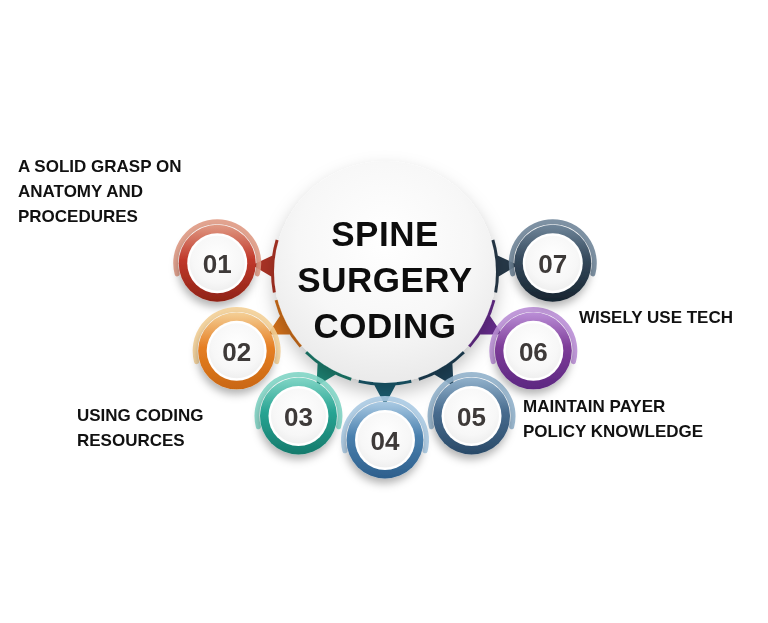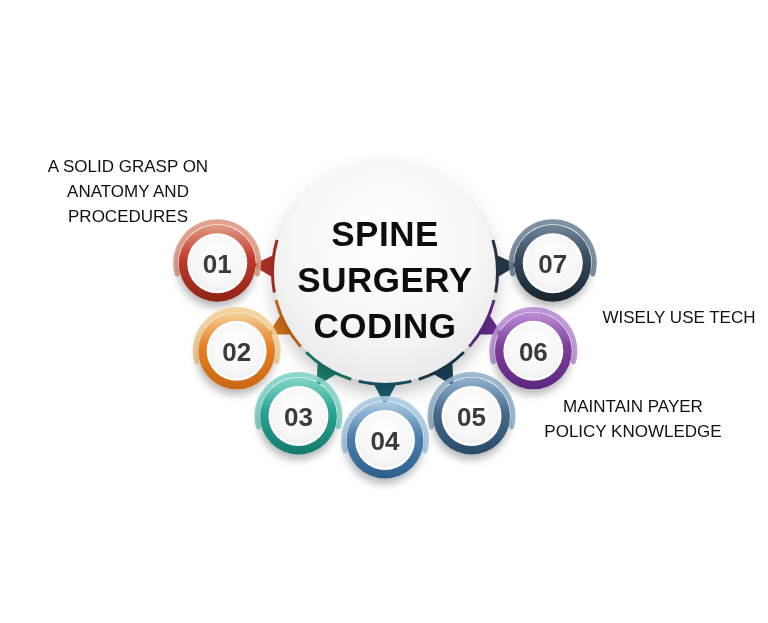--- a/index.html
+++ b/index.html
@@ -19,24 +19,24 @@
     line-height:46px;
     font-weight:bold;
     letter-spacing:0.5px;
     color:#0d0d0d;
     white-space:pre-line;
     z-index:3;
     margin-top:8px;
   }
   .step-label{
     position:absolute;
-    text-align:center;
+    text-align:left;
     font-size:17px;
     line-height:25px;
-    font-weight:normal;
+    font-weight:bold;
     color:#111111;
     white-space:pre-line;
     z-index:3;
   }
   .lbl-0{left:18px;  top:154px; width:220px;}
   .lbl-1{left:13px;  top:288px; width:190px;}
   .lbl-2{left:77px;  top:403px; width:200px;}
   .lbl-3{left:210px; top:485px; width:220px;}
   .lbl-4{left:420px; top:471px; width:200px;}
   .lbl-5{left:523px; top:394px; width:220px;}
@@ -161,17 +161,19 @@
       </g>
     </svg>
 
   <div class="center-title">SPINE
 SURGERY
 CODING</div>
 
   <div class="step-label lbl-0">A SOLID GRASP ON
 ANATOMY AND
 PROCEDURES</div>
+  <div class="step-label lbl-2">USING CODING
+RESOURCES</div>
   <div class="step-label lbl-5">MAINTAIN PAYER
 POLICY KNOWLEDGE</div>
   <div class="step-label lbl-6">WISELY USE TECH</div>
 
 </div>
 
 </body></html>

